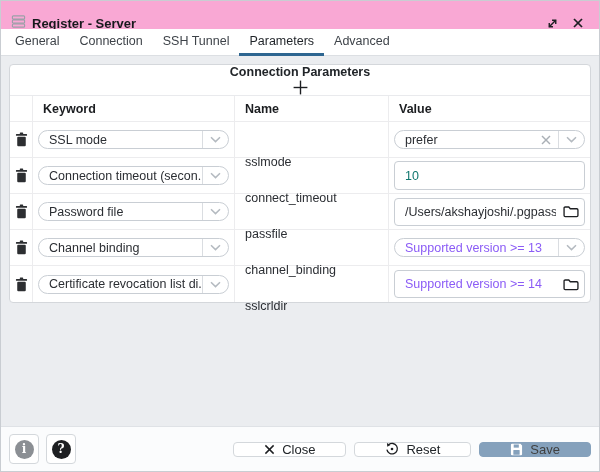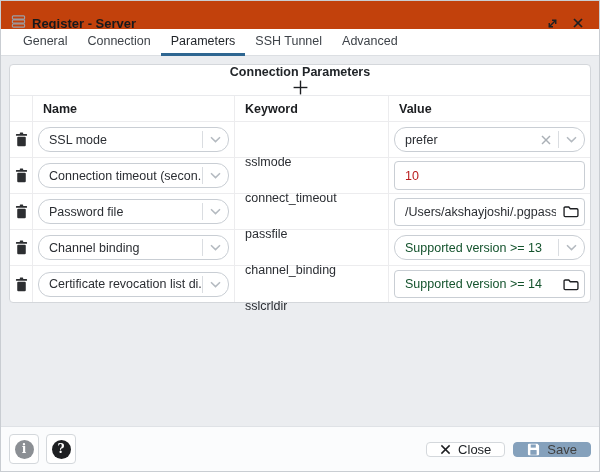--- a/index.html
+++ b/index.html
@@ -7,29 +7,29 @@
   body {
     font-family: "Liberation Sans", "DejaVu Sans", sans-serif;
     background:#fff; color:#212529; font-size:12.5px;
     -webkit-font-smoothing: antialiased;
   }
   .dialog { width:600px; height:472px; border:1px solid #c9cdd2; background:#fff;
     display:flex; flex-direction:column; overflow:hidden; }
 
   
   .titlebar { height:28px; display:flex; align-items:center; padding:16px 12px 0 10px;
-    background:#c2410c; flex:0 0 auto; }
+    background:#f9a8d4; flex:0 0 auto; }
   .titlebar .title { font-weight:bold; font-size:13px; color:#17191c; margin-left:6px; }
   .titlebar .spacer { flex:1; }
   .tb-icon { display:flex; align-items:center; justify-content:center;
     width:18px; height:18px; cursor:pointer; }
   .tb-icon + .tb-icon { margin-left:8px; }
 
   
-  .tabbar { height:27px; display:flex; align-items:stretch; padding:0 12px;
+  .tabbar { height:27px; display:flex; align-items:stretch; padding:0 4px;
     border-bottom:1px solid #dcdfe3; background:#fff; flex:0 0 auto; }
   .tab { display:flex; align-items:center; padding:0 10px; font-size:12.5px;
     color:#3e4349; border-bottom:3px solid transparent; margin-bottom:-1px; cursor:pointer; }
   .tab.active { color:#1f2328; border-bottom-color:#2e6691; }
 
   
   .bodyarea { flex:1; background:#ebedf0; padding:8px; overflow:hidden; }
   .panel { background:#fff; border:1px solid #d4d7db; border-radius:4px; }
   .panel-header { display:flex; align-items:center; height:31px; padding:0 12px;
     border-bottom:1px solid #e9eaed;flex-direction:column; }
@@ -42,51 +42,51 @@
   .grid { display:grid; grid-template-columns:23px 202px 154px 1fr; }
   .hcell { padding:6px 10px 5px; font-weight:bold; font-size:12.5px; color:#1c1e21;
     border-bottom:1px solid #ececee; }
   .hcell.first { padding:6px 0 5px; }
   .cell { display:flex; align-items:center; height:36px; min-width:0; }
   .cell.sepline, .hcell.sepline { border-right:1px solid #ececee; }
   .row-line { border-bottom:1px solid #ececee; }
   .trash-cell { justify-content:center; cursor:pointer; }
   .kw { padding-left:10px; color:#2b2e33; font-size:12.5px; overflow:hidden; white-space:nowrap;margin-top:44px; }
 
-  .ctl { flex:1; height:25px; margin:0 5px; border:1px solid #c9ced4; border-radius:12px;
+  .ctl { flex:1; height:19px; margin:0 5px; border:1px solid #c9ced4; border-radius:12px;
     background:#fff; display:flex; align-items:center; min-width:0; cursor:pointer; }
   .ctl .txt { flex:1; padding-left:10px; white-space:nowrap; overflow:hidden;
     color:#2b2e33; font-size:12.5px; }
-  .ctl .txt.ph, input.ph::placeholder { color:#14532d; opacity:1; }
+  .ctl .txt.ph, input.ph::placeholder { color:#8b5cf6; opacity:1; }
   .ctl .sep { width:1px; height:17px; background:#dadde1; flex:0 0 auto; }
   .ctl .iconbox { width:25px; display:flex; align-items:center; justify-content:center;
     flex:0 0 auto; cursor:pointer; }
   input.ctl-input { flex:1; height:29px; margin:0 5px; border:1px solid #c9ced4;
-    border-radius:4px; padding:0 11px 0 10px; font:inherit; font-size:12.5px; color:#b91c1c;
+    border-radius:4px; padding:0 11px 0 10px; font:inherit; font-size:12.5px; color:#0f766e;
     min-width:0; outline:none; }
   .file-wrap { flex:1; height:28px; margin:0 5px; border:1px solid #c9ced4; border-radius:4px;
     display:flex; align-items:center; min-width:0; background:#fff; }
   .file-wrap input { flex:1; border:none; height:27px; padding:0 2px 0 10px; font:inherit;
     font-size:12.5px; color:#2b2e33; min-width:0; outline:none; background:transparent; }
   .file-wrap .iconbox { width:26px; display:flex; align-items:center; justify-content:center;
     cursor:pointer; flex:0 0 auto; }
 
   
   .footer { height:45px; flex:0 0 auto; background:#fbfcfd; border-top:1px solid #dfe2e6;
     display:flex; align-items:center; padding:0 8px; }
   .sq-btn { width:30px; height:30px; border:1px solid #d4d8dc; border-radius:4px; background:#fff;
     display:flex; align-items:center; justify-content:center; cursor:pointer; }
   .sq-btn + .sq-btn { margin-left:7px; }
   .circle { width:19px; height:19px; border-radius:50%; color:#fff; font-weight:bold;
     font-size:12px; display:flex; align-items:center; justify-content:center;
     font-family:"DejaVu Serif", serif; }
   .circle.info { background:#8b8f94; }
   .circle.help { background:#1d1f22; }
   .footer .spacer { flex:1; }
-  .btn { height:15px; display:inline-flex; align-items:center; gap:7px; padding:0 13px;
+  .btn { height:15px; display:inline-flex; align-items:center; gap:7px; padding:0 30px;
     border:1px solid #d4d8dc; border-radius:4px; background:#fff; font-size:13px; color:#212529;
     cursor:pointer; }
   .btn + .btn { margin-left:8px; }
   .btn.primary { background:#85a1bc; border-color:#85a1bc; color:#404040; }
 </style>
 </head>
 <body>
 
 <div class="dialog">
 
@@ -111,44 +111,44 @@
       <svg width="12" height="12" viewBox="0 0 12 12" stroke="#1d1f22" stroke-width="1.7">
         <line x1="2" y1="2" x2="10" y2="10"></line>
           <line x1="10" y1="2" x2="2" y2="10"></line>
       </svg>
     </span>
   </div>
 
   <div class="tabbar">
     <div class="tab">General</div>
     <div class="tab">Connection</div>
+    <div class="tab">SSH Tunnel</div>
     <div class="tab active">Parameters</div>
-    <div class="tab">SSH Tunnel</div>
     <div class="tab">Advanced</div>
   </div>
 
   <div class="bodyarea">
     <div class="panel">
 
       <div class="panel-header">
         <span class="ph-title">Connection Parameters</span>
         <span class="spacer"></span>
         <span class="add-btn">
           <svg width="17" height="17" viewBox="0 0 16 16" stroke="#1d1f22" stroke-width="1.3">
             <line x1="8" y1="1.5" x2="8" y2="14.5"></line>
               <line x1="1.5" y1="8" x2="14.5" y2="8"></line>
           </svg>
         </span>
       </div>
 
       <div class="grid">
 
         <div class="hcell first sepline"></div>
+        <div class="hcell sepline">Keyword</div>
         <div class="hcell sepline">Name</div>
-        <div class="hcell sepline">Keyword</div>
         <div class="hcell">Value</div>
 
         <div class="cell row-line sepline trash-cell">
           <svg width="13" height="15" viewBox="0 0 14 16" fill="#2c2e31">
             <rect x="5.2" y="0.5" width="3.6" height="1.8" rx="0.6"></rect>
             <rect x="1" y="2.2" width="12" height="1.8" rx="0.6"></rect>
             <rect x="2.4" y="5" width="9.2" height="10.4" rx="1.2"></rect>
           </svg>
         </div>
         <div class="cell row-line sepline">
@@ -316,20 +316,28 @@
       <span class="circle help">?</span>
     </div>
     <span class="spacer"></span>
     <button class="btn">
       <svg width="11" height="11" viewBox="0 0 12 12" stroke="#1d1f22" stroke-width="1.6">
         <line x1="1.5" y1="1.5" x2="10.5" y2="10.5"></line>
           <line x1="10.5" y1="1.5" x2="1.5" y2="10.5"></line>
       </svg>
       <span>Close</span>
     </button>
+    <button class="btn">
+      <svg width="14" height="14" viewBox="0 0 16 16" fill="none">
+        <path d="M4.2 3.1 A6 6 0 1 1 2.2 8.6" stroke="#1d1f22" stroke-width="1.5"></path>
+        <polygon points="2.2,1.2 2.6,5.4 6.2,3.4" fill="#1d1f22"></polygon>
+        <circle cx="8" cy="8" r="1.5" fill="#1d1f22"></circle>
+      </svg>
+      <span>Reset</span>
+    </button>
     <button class="btn primary">
       <svg width="13" height="13" viewBox="0 0 14 14">
         <path d="M1 2 a1.2 1.2 0 0 1 1.2 -1.2 h9 L13 2.6 v9.4 a1.2 1.2 0 0 1 -1.2 1.2 h-9.6 A1.2 1.2 0 0 1 1 12 z" fill="#fff"></path>
         <rect x="4" y="1.6" width="5.5" height="3.4" fill="#85a1bc"></rect>
         <rect x="3.6" y="7.6" width="6.8" height="5" rx="0.6" fill="#85a1bc"></rect>
       </svg>
       <span>Save</span>
     </button>
   </div>
 </div>

